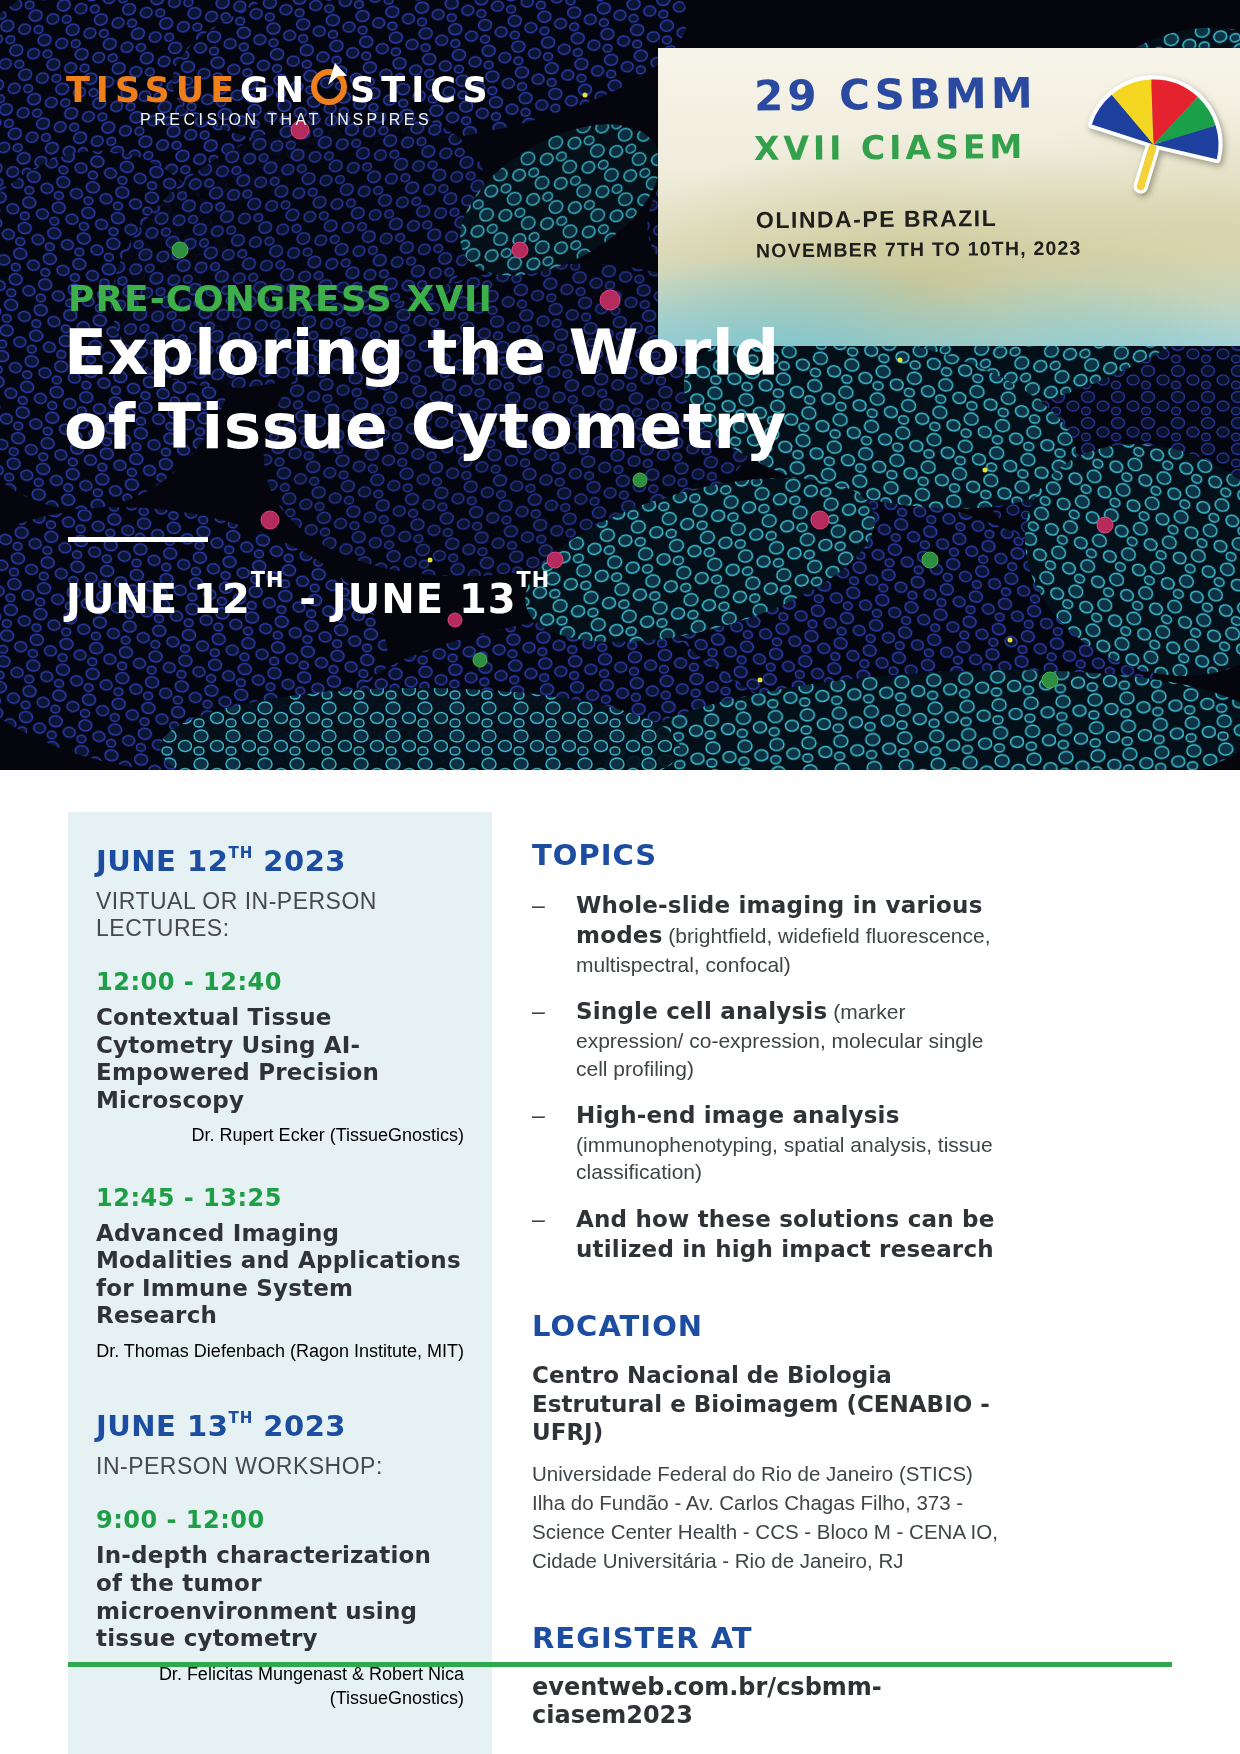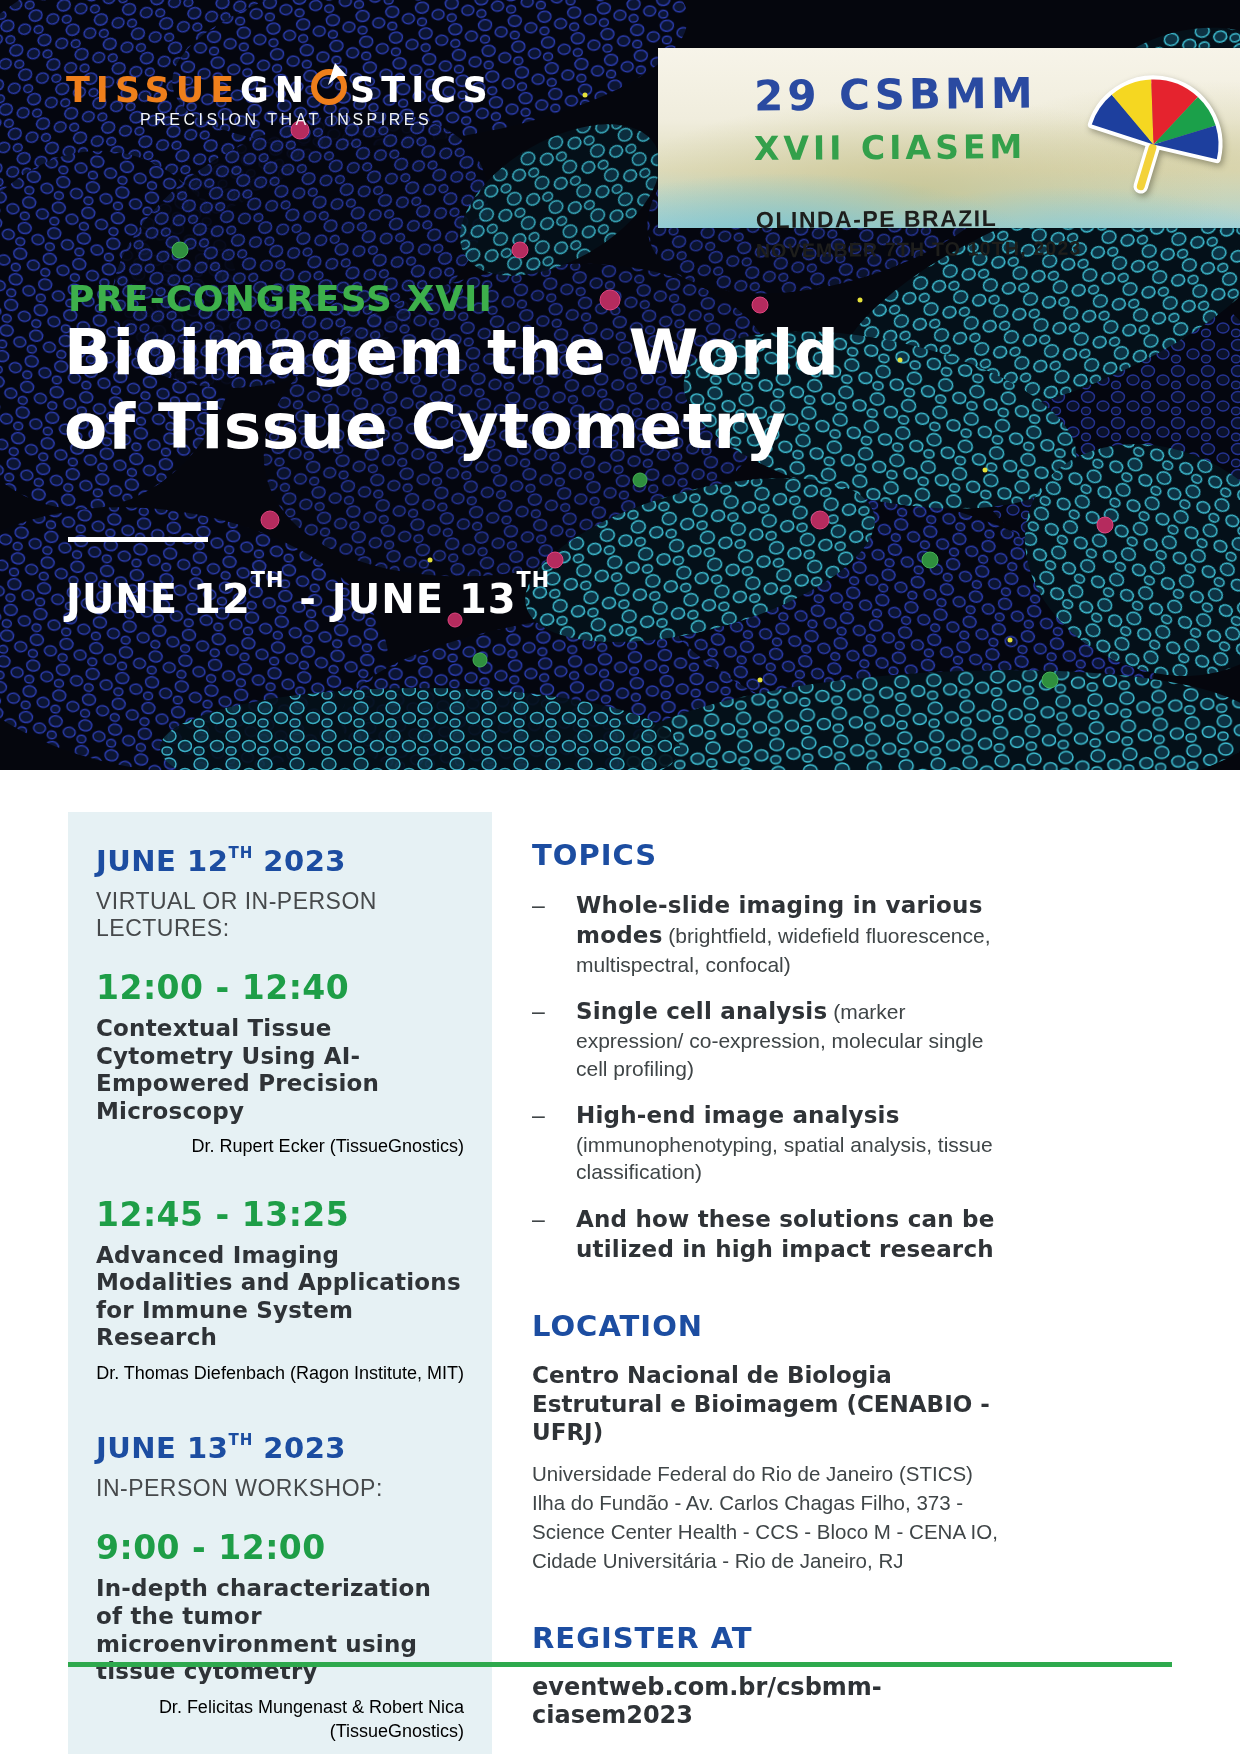--- a/index.html
+++ b/index.html
@@ -13,21 +13,21 @@
   .logo{position:absolute;left:66px;top:66px;font-family:"DejaVu Sans",sans-serif;
         font-weight:bold;font-size:35px;letter-spacing:6px;white-space:nowrap;}
   .logo .t1{color:#EF7F1B;}
   .logo .t2,.logo .t3{color:#ffffff;}
   .logo .o-ring{display:inline-block;width:24px;height:24px;border:6px solid #EF7F1B;
         border-radius:50%;position:relative;top:3px;margin:0 3px 0 1px;}
   .logo .o-ring svg{position:absolute;right:-10px;top:-14px;}
   .tagline{position:absolute;left:140px;top:111px;color:#f2f5f7;font-size:16px;
         letter-spacing:3.5px;font-weight:400;}
   
-  .badge{position:absolute;left:658px;top:48px;width:582px;height:180px;
+  .badge{position:absolute;left:658px;top:48px;width:582px;height:298px;
     background:
       radial-gradient(ellipse 60% 55% at 22% 108%, rgba(120,196,210,.95), rgba(120,196,210,0) 70%),
       radial-gradient(ellipse 55% 50% at 70% 112%, rgba(135,204,214,.9), rgba(135,204,214,0) 70%),
       radial-gradient(ellipse 70% 70% at 45% 80%, rgba(198,193,140,.75), rgba(198,193,140,0) 75%),
       radial-gradient(ellipse 60% 60% at 95% 60%, rgba(205,200,150,.5), rgba(205,200,150,0) 70%),
       linear-gradient(180deg,#f7f4e9 0%,#f0eddd 40%,#dfdcbc 68%,#c3d8c8 84%,#a4d3da 100%);
     box-shadow:0 0 0 1px rgba(0,0,0,.15);}
   .badge .b1{position:absolute;left:96px;top:22px;font-family:"DejaVu Sans",sans-serif;
       font-weight:bold;font-size:42px;letter-spacing:4px;color:#2A4AA1;transform:rotate(-.6deg);}
   .badge .b2{position:absolute;left:96px;top:80px;font-family:"DejaVu Sans",sans-serif;
@@ -49,21 +49,21 @@
   sup.th2{font-size:52%;vertical-align:13px;letter-spacing:1px;}
   
   .content{position:absolute;left:68px;top:812px;width:1104px;display:flex;gap:40px;}
   .panel{width:424px;min-height:825px;background:#E6F1F4;box-sizing:border-box;
       padding:32px 28px 30px 28px;}
   .day-head{color:#1C4DA1;font-family:"DejaVu Sans",sans-serif;font-weight:bold;
       font-size:29px;letter-spacing:.5px;margin-bottom:10px;}
   .day-head .yr{margin-left:10px;}
   .day-sub{color:#46494B;font-size:23px;letter-spacing:.5px;margin-bottom:26px;}
   .sess-time{color:#1E9E47;font-family:"DejaVu Sans",sans-serif;font-weight:bold;
-      font-size:33px;margin-bottom:8px;letter-spacing:.5px;}
+      font-size:24px;margin-bottom:8px;letter-spacing:.5px;}
   .sess-title{color:#2F3337;font-family:"DejaVu Sans",sans-serif;font-weight:bold;
       font-size:23px;line-height:1.2;margin-bottom:9px;letter-spacing:.2px;}
   .sess-speaker{color:#000000;font-size:18px;line-height:1.35;margin-bottom:36px;text-align:right;}
   .day2-gap{margin-top:46px;}
   .rightcol{width:480px;padding-top:26px;box-sizing:border-box;}
   .sec-head{color:#1C4DA1;font-family:"DejaVu Sans",sans-serif;font-weight:bold;
       font-size:29px;letter-spacing:1px;margin-bottom:18px;}
   .topic{display:flex;margin-bottom:18px;}
   .topic .dash{width:44px;flex:none;color:#3F4547;font-size:23px;line-height:1.32;}
   .topic .txt{font-size:21px;line-height:1.32;color:#3F4547;}
@@ -176,21 +176,21 @@
         <path d="M60 72 L16.9 33.2 A58 58 0 0 1 49.9 14.9 Z" fill="#f5d721"></path>
         <path d="M60 72 L49.9 14.9 A58 58 0 0 1 93.3 24.5 Z" fill="#e5232e"></path>
         <path d="M60 72 L93.3 24.5 A58 58 0 0 1 112.6 47.5 Z" fill="#1ba04a"></path>
         <path d="M60 72 L112.6 47.5 A58 58 0 0 1 117.8 77.1 Z" fill="#1d3f9e"></path>
       </g>
     </svg>
   </div>
 
   <div class="kicker">PRE-CONGRESS XVII</div>
   <div class="title">
-    <div>Bioimagem the World</div>
+    <div>Exploring the World</div>
     <div>of Tissue Cytometry</div>
   </div>
   <div class="title-rule"></div>
   <div class="hero-dates">
     <span>JUNE 12</span><sup class="th">TH</sup><span> - JUNE 13</span><sup class="th">TH</sup>
   </div>
 </div>
 
 <div class="content">
 

